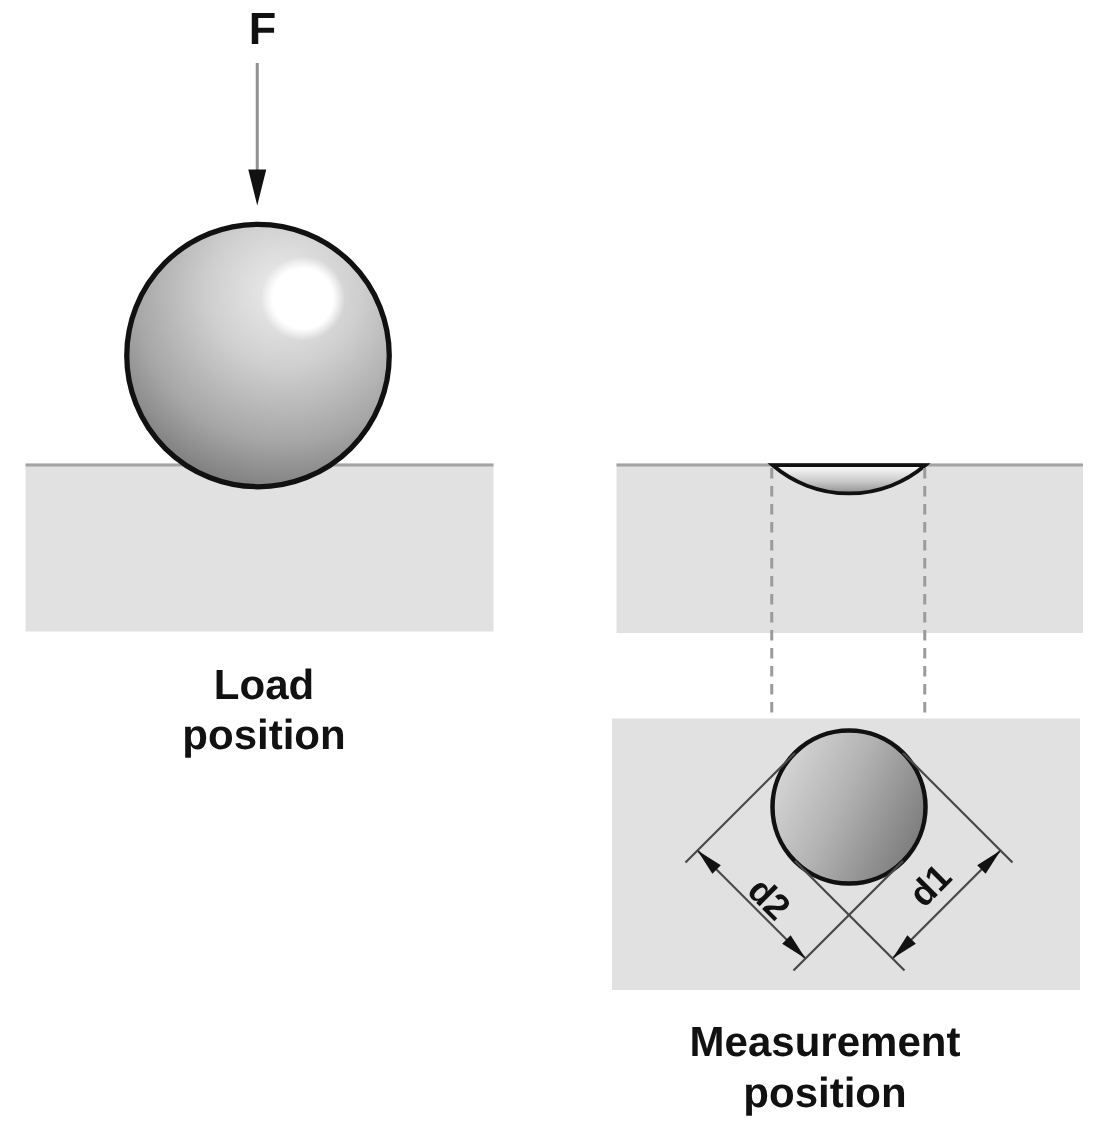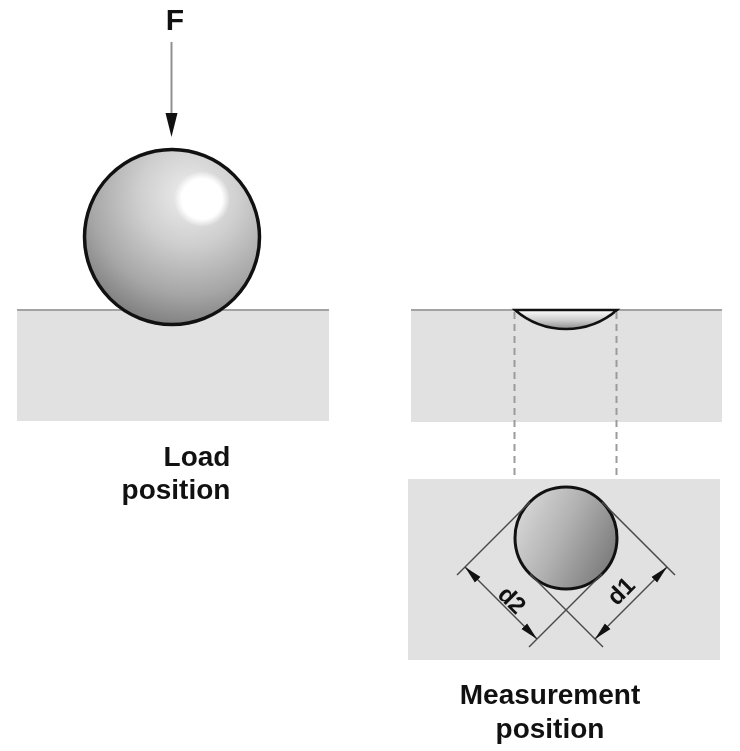--- a/index.html
+++ b/index.html
@@ -104,21 +104,21 @@
       <line x1="602" y1="502" x2="675" y2="575" stroke-width="1.5" stroke="#4a4a4a"></line>
       <line x1="530" y1="574" x2="603" y2="647" stroke-width="1.5" stroke="#4a4a4a"></line>
 
       <line x1="465" y1="567" x2="537" y2="639" stroke-width="1.5" marker-start="url(#dimArrow)" marker-end="url(#dimArrow)" stroke="#4a4a4a"></line>
       <line x1="595" y1="639" x2="667" y2="567" stroke-width="1.5" marker-start="url(#dimArrow)" marker-end="url(#dimArrow)" stroke="#4a4a4a"></line>
     </g>
   </svg>
 
   <span class="label force-label" style="left:175px; top:3px;">F</span>
 
-  <div class="label caption" style="left:176px; top:440px;text-align:right;">Load
+  <div class="label caption" style="left:176px; top:440px;">Load
 position</div>
 
   <div class="label caption" style="left:550px; top:678px; line-height:34px;">Measurement
 position</div>
 
   <span class="label dim-label rot-cw" style="left:512px; top:600px;">d2</span>
 
   <span class="label dim-label rot-ccw" style="left:621px; top:591px;">d1</span>
 
 </div>

